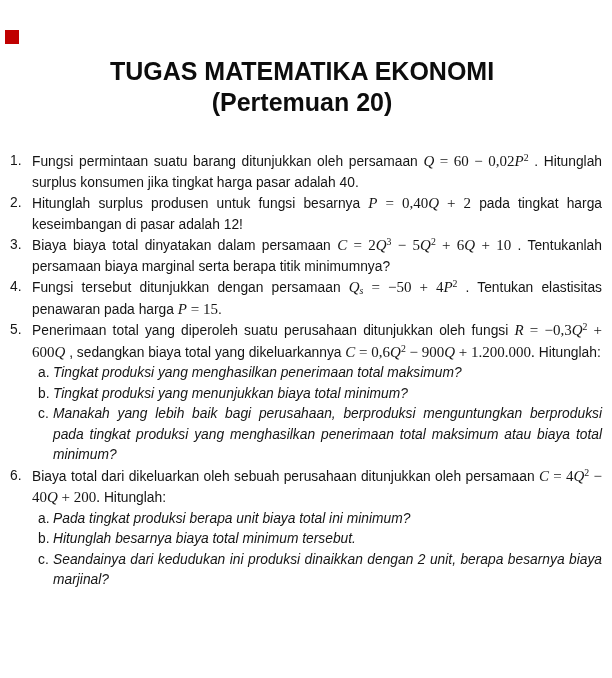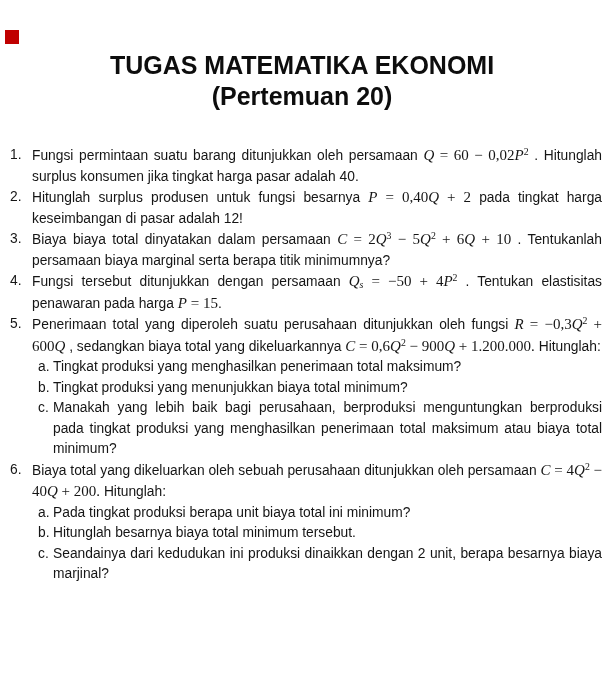--- a/index.html
+++ b/index.html
@@ -9,38 +9,38 @@
     font-family:"Liberation Sans",sans-serif;
     position:relative; overflow:hidden;
     -webkit-font-smoothing:antialiased;
   }
   .red-marker {
     position:absolute; left:5px; top:30px;
     width:14px; height:14px;
   }
   .doc-header {
     padding-top:46px;
-    width:560px; margin:4px auto 0 22px;
+    width:560px; margin:10px auto 0 22px;
     text-align:center;
     font-weight:bold; font-size:25px; line-height:31px;
     color:#0d0d0d;
   }
   .assignment-list {
     margin-top:33px;
     padding:0 10px;
     font-size:13.8px; line-height:20.5px;
     color:#151515;
   }
   .item { display:flex; align-items:flex-start; }
   .num { flex:none; width:22px; }
   .ibody { flex:1; min-width:0; }
   .para { text-align:justify; }
   .sub { display:flex; align-items:flex-start; }
   .smk { flex:none; width:15px; margin-left:6px; }
-  .stx { flex:1; text-align:justify; }
+  .stx { flex:1; text-align:justify;font-style:italic; }
   .math {
     font-family:"Liberation Serif","DejaVu Serif",serif;
     font-size:15px;
   }
   .math i { font-style:italic; }
   sup.math, sub.math {
     font-family:"Liberation Serif","DejaVu Serif",serif;
     font-size:9.8px; line-height:0;
   }
   sup.math { vertical-align:5px; }
@@ -95,21 +95,21 @@
         </div>
         <div class="sub">
           <div class="smk">c.</div>
           <div class="stx">Manakah yang lebih baik bagi perusahaan, berproduksi menguntungkan berproduksi pada tingkat produksi yang menghasilkan penerimaan total maksimum atau biaya total minimum?</div>
         </div>
       </div>
     </div>
     <div class="item">
       <div class="num">6.</div>
       <div class="ibody">
-        <div class="para"><span class="txt">Biaya total yang dikeluarkan oleh sebuah perusahaan ditunjukkan oleh persamaan </span><span class="math"><i>C</i> = 4<i>Q</i></span><sup class="math">2</sup><span class="math"> − 40<i>Q</i> + 200.</span><span class="txt"> Hitunglah:</span></div>
+        <div class="para"><span class="txt">Biaya total dari dikeluarkan oleh sebuah perusahaan ditunjukkan oleh persamaan </span><span class="math"><i>C</i> = 4<i>Q</i></span><sup class="math">2</sup><span class="math"> − 40<i>Q</i> + 200.</span><span class="txt"> Hitunglah:</span></div>
         <div class="sub">
           <div class="smk">a.</div>
           <div class="stx">Pada tingkat produksi berapa unit biaya total ini minimum?</div>
         </div>
         <div class="sub">
           <div class="smk">b.</div>
           <div class="stx">Hitunglah besarnya biaya total minimum tersebut.</div>
         </div>
         <div class="sub">
           <div class="smk">c.</div>

